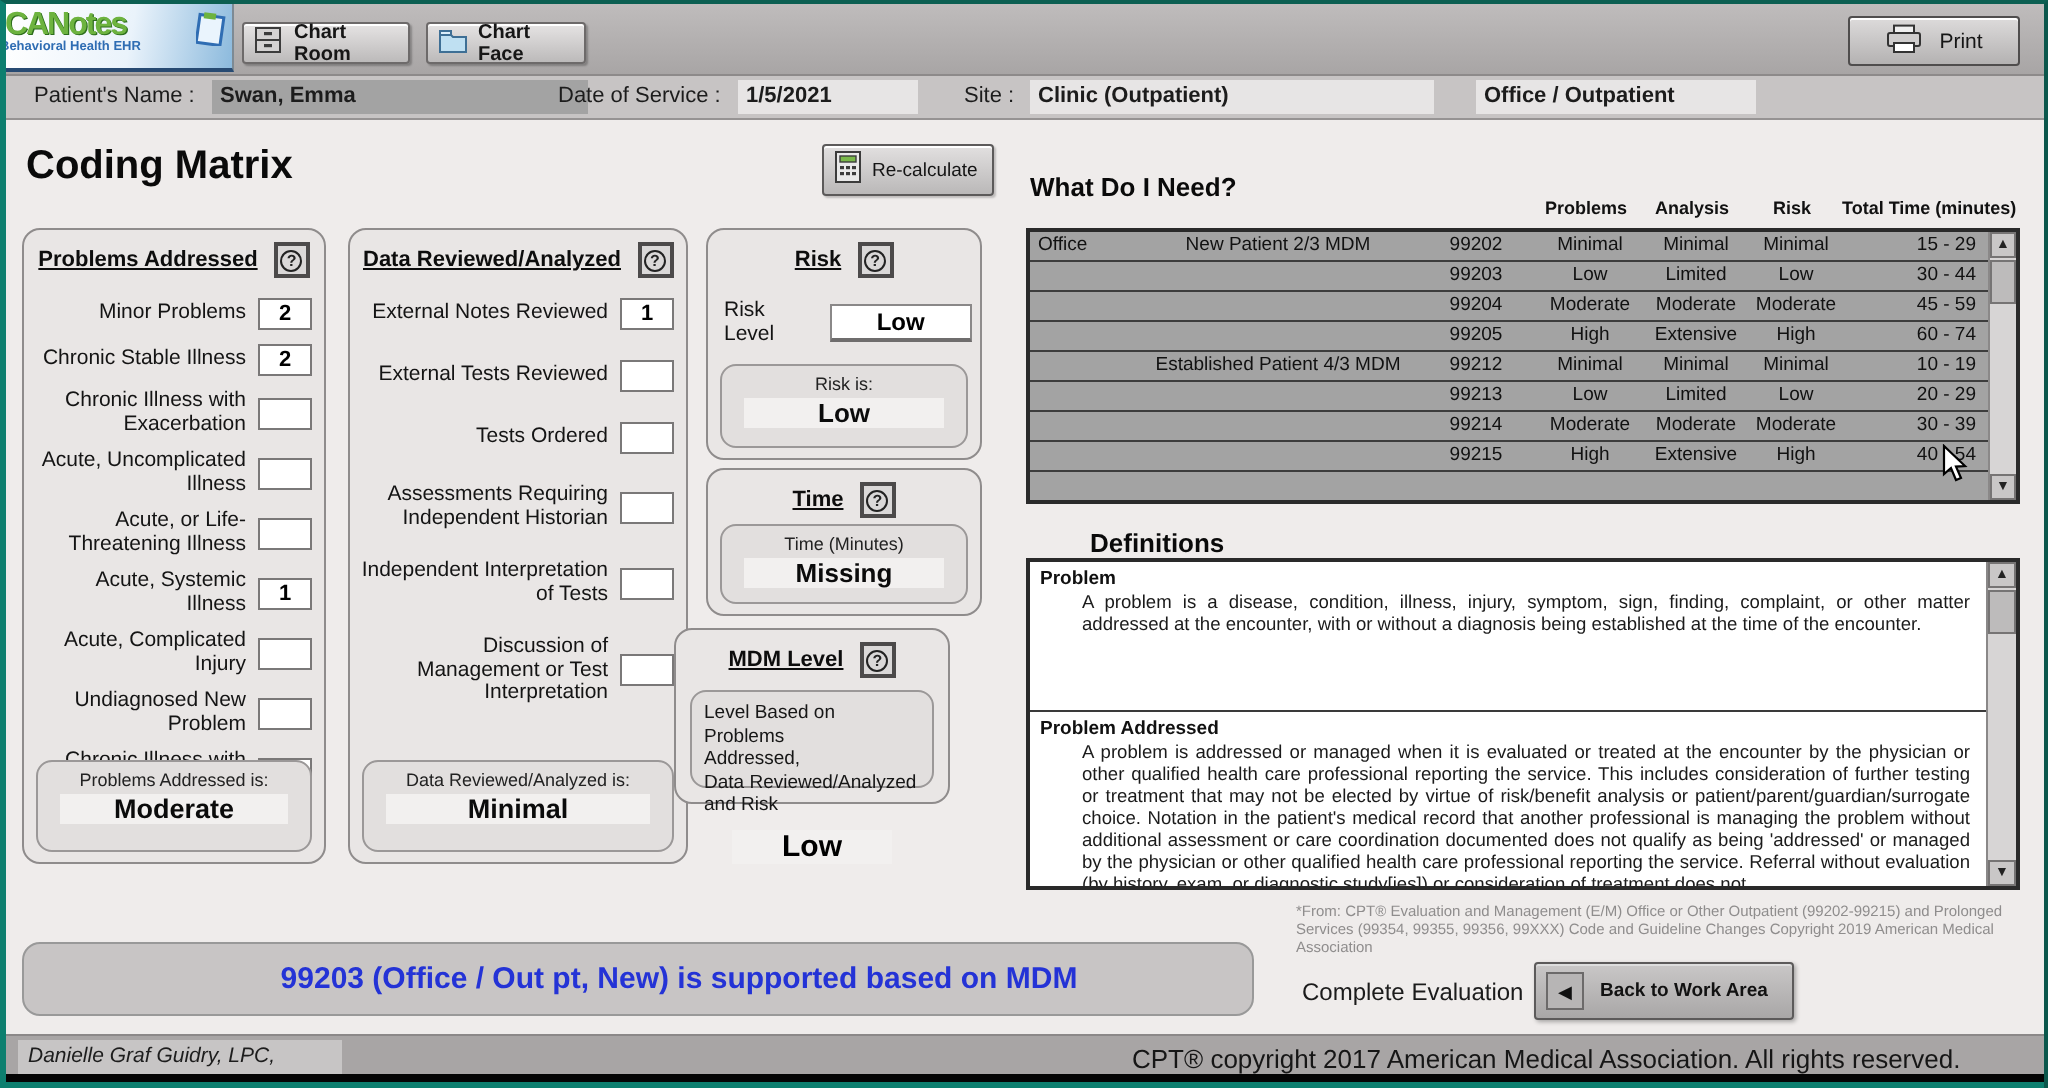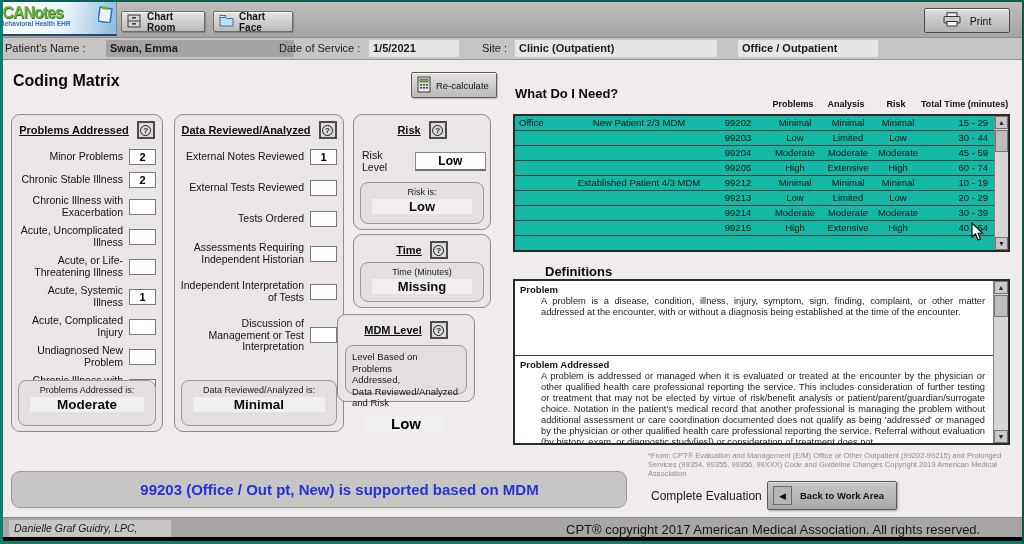--- a/index.html
+++ b/index.html
@@ -28,21 +28,21 @@
     font-size:10.5px; color:#161616; }
 
   
   .pbar { position:absolute; left:0; top:36px; width:100%; height:22px;
     background:#c7c4c4; border-bottom:1px solid #969393; font-size:11px; color:#1c1c1c; }
   .pbar .lbl { position:absolute; top:4px; }
   .pbar .fld { position:absolute; top:2px; height:17px; background:#e7e5e5; font-weight:bold;
     padding:2px 4px 0 4px; font-size:11px; white-space:nowrap; overflow:hidden; }
 
   
-  .page-title { position:absolute; left:10px; top:70px; font-size:16px; font-weight:bold; color:#0a0a0a; }
+  .page-title { position:absolute; left:10px; top:70px; font-size:20px; font-weight:bold; color:#0a0a0a; }
   .recalc-btn { position:absolute; left:408px; top:70px; height:26px; display:flex; align-items:center;
     gap:5px; padding:0 7px 0 5px; border:1px solid #5c5a5a; border-radius:2px;
     background:linear-gradient(#e2e0e0,#bab8b8); box-shadow:inset 0 1px 0 #fff,1px 1px 1px rgba(0,0,0,.2);
     font-size:9.5px; color:#141414; }
 
   
   .panel { position:absolute; background:#e9e6e5; border:1px solid #8f8c8c; border-radius:9px; }
   .panel-head { display:flex; align-items:center; justify-content:center; gap:8px; padding-top:6px; }
   .panel-title { font-size:11px; font-weight:bold; text-decoration:underline; color:#0d0d0d; text-align:center; }
   .help-btn { width:18px; height:18px; border:2px solid #4c4a4a; background:#dad8d8;
@@ -69,21 +69,21 @@
   .mdm-desc { font-size:9.5px; line-height:11.5px; color:#161616; }
   .mdm-value { margin:6px 14px 0; background:#f2f0ef; font-weight:bold; font-size:15px; text-align:center; }
 
   
   .need-title { position:absolute; left:512px; top:84px; font-size:13px; font-weight:bold; color:#0a0a0a; }
   .need-headers { position:absolute; left:510px; top:97px; width:483px; display:grid;
     grid-template-columns:54px 140px 58px 56px 50px 50px 1fr; font-size:9px; font-weight:bold; color:#111; }
   .need-headers div { text-align:center; white-space:nowrap; }
   .need-headers .h7 { text-align:right; padding-right:4px; }
   .need-table { position:absolute; left:510px; top:112px; width:497px; height:138px;
-    background:#14b8a6; border:2px solid #2a2a2a; }
+    background:#a3a3a3; border:2px solid #2a2a2a; }
   .need-body { position:absolute; left:0; top:0; right:14px; bottom:0; overflow:hidden; }
   .need-row { display:grid; grid-template-columns:54px 140px 58px 56px 50px 50px 1fr;
     height:15px; border-bottom:1px solid #3d3d3d; font-size:9.5px; line-height:14px; color:#111; }
   .need-row .nc { overflow:hidden; white-space:nowrap; }
   .need-row .c1 { padding-left:4px; }
   .need-row .c2, .need-row .c3, .need-row .c4, .need-row .c5, .need-row .c6 { text-align:center; }
   .need-row .c7 { text-align:right; padding-right:6px; }
   .vscroll { position:absolute; right:0; top:0; bottom:0; width:14px; background:#d7d5d5; border-left:1px solid #8a8888; }
   .scroll-btn { position:absolute; left:0; width:13px; height:13px; border:1px solid #767474;
     background:#c9c7c7; font-size:7px; line-height:11px; text-align:center; color:#222; }
@@ -169,21 +169,21 @@
             <rect x="4" y="0.8" width="10" height="4" fill="#efefef" stroke="#333"></rect>
             <rect x="1" y="4.5" width="16" height="6.5" rx="1" fill="#cfcdcd" stroke="#333"></rect>
             <rect x="4" y="9.5" width="10" height="4.5" fill="#fff" stroke="#333"></rect>
           </svg>
       </span>
       <span>Print</span>
     </div>
   </div>
 
   <div class="pbar">
-    <span class="lbl" style="left:2px;">Patient's Name :</span>
+    <span class="lbl" style="left:14px;">Patient's Name :</span>
     <span class="fld" style="left:103px; width:188px; background:#a3a3a3;">Swan, Emma</span>
     <span class="lbl" style="left:276px;">Date of Service :</span>
     <span class="fld" style="left:366px; width:90px;">1/5/2021</span>
     <span class="lbl" style="left:479px;">Site :</span>
     <span class="fld" style="left:512px; width:202px;">Clinic (Outpatient)</span>
     <span class="fld" style="left:735px; width:140px;">Office / Outpatient</span>
   </div>
 
   <div class="page-title">Coding Matrix</div>
 

